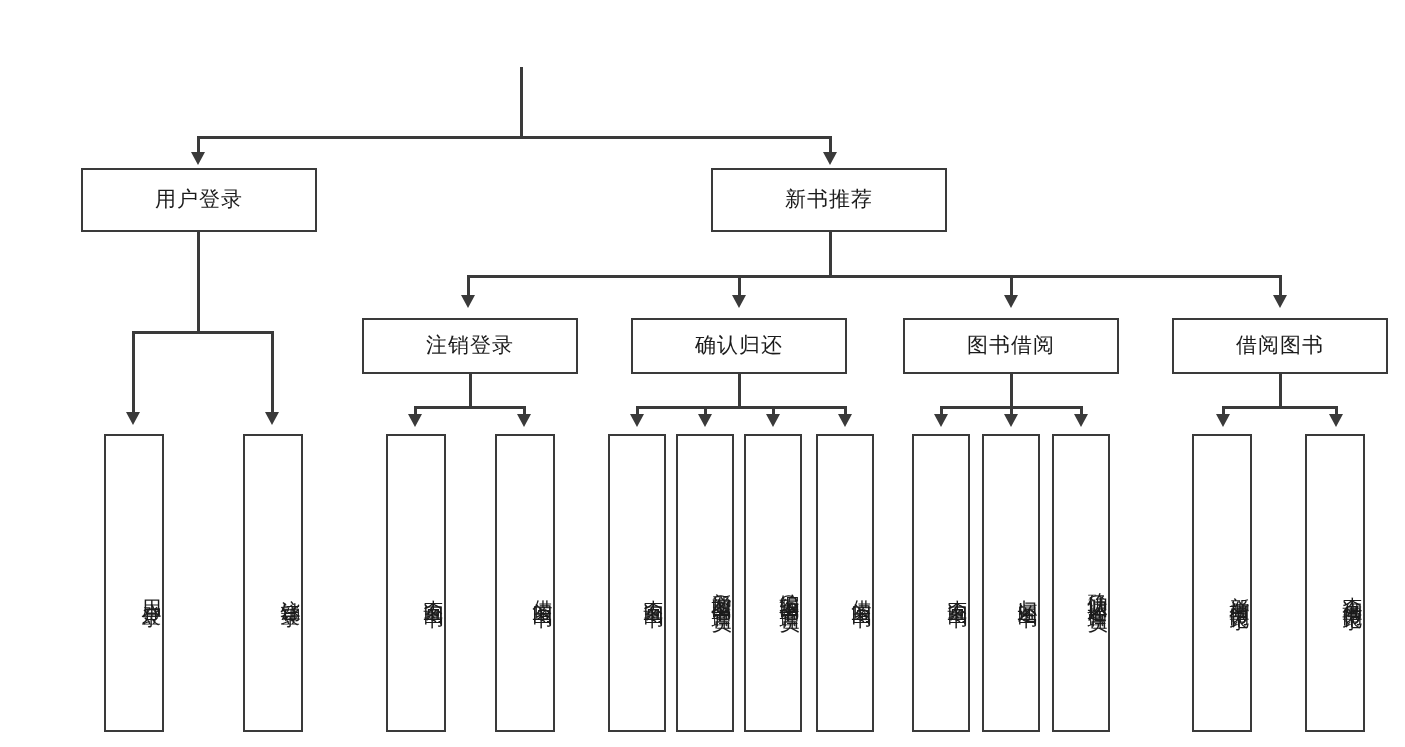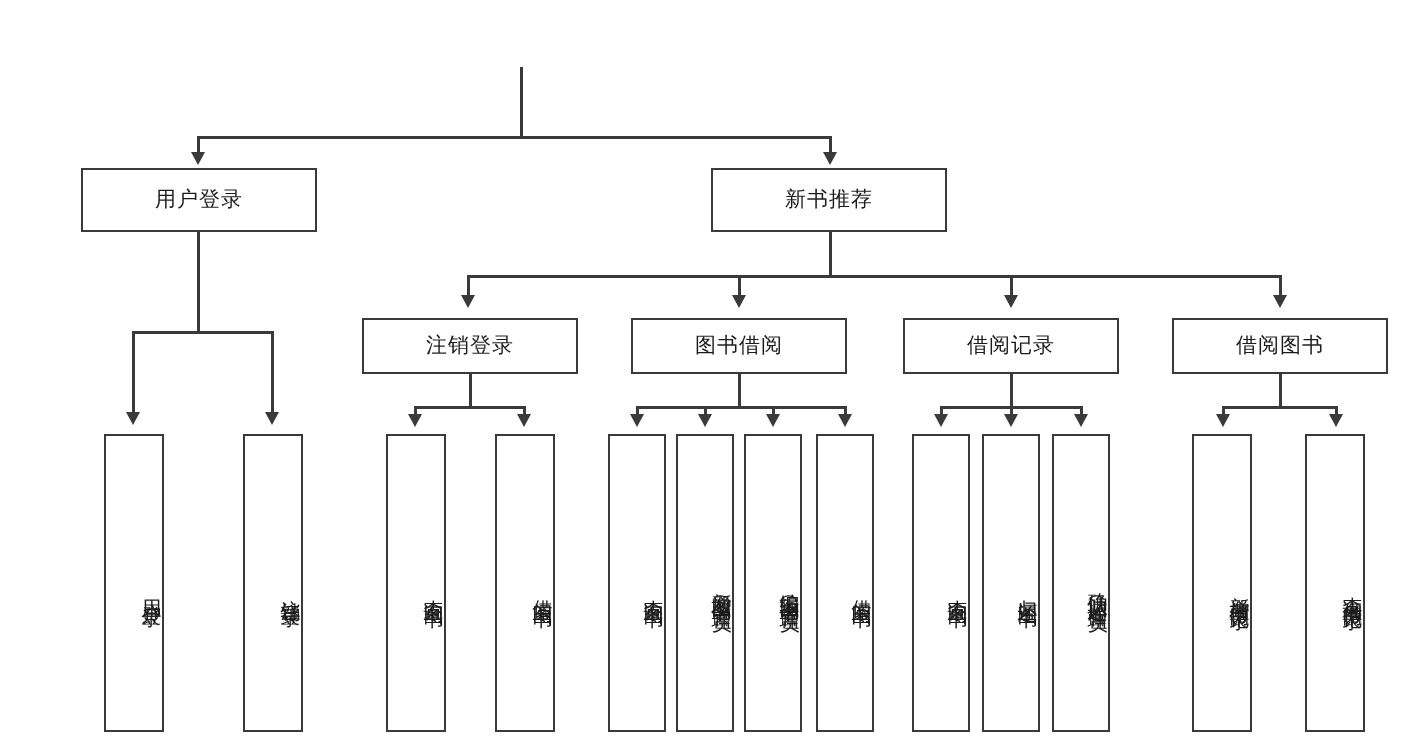--- a/index.html
+++ b/index.html
@@ -106,24 +106,24 @@
   <div class="ln v" style="left:1010px;top:275px;height:24px;"></div>
   <div class="arrow" style="left:1004px;top:295px;"></div>
 
   <div class="ln v" style="left:1279px;top:275px;height:24px;"></div>
   <div class="arrow" style="left:1273px;top:295px;"></div>
 
   <div class="node h" style="left:362px;top:318px;width:216px;height:56px;">
     <span>注销登录</span>
   </div>
   <div class="node h" style="left:631px;top:318px;width:216px;height:56px;">
+    <span>确认归还</span>
+  </div>
+  <div class="node h" style="left:903px;top:318px;width:216px;height:56px;">
     <span>图书借阅</span>
-  </div>
-  <div class="node h" style="left:903px;top:318px;width:216px;height:56px;">
-    <span>借阅记录</span>
   </div>
   <div class="node h" style="left:1172px;top:318px;width:216px;height:56px;">
     <span>借阅图书</span>
   </div>
 
   <div class="ln v" style="left:469px;top:374px;height:34px;"></div>
   <div class="ln h" style="left:415px;top:406px;width:110px;"></div>
   <div class="ln v" style="left:414px;top:406px;height:12px;"></div>
   <div class="arrow" style="left:408px;top:414px;"></div>
   <div class="ln v" style="left:523px;top:406px;height:12px;"></div>

